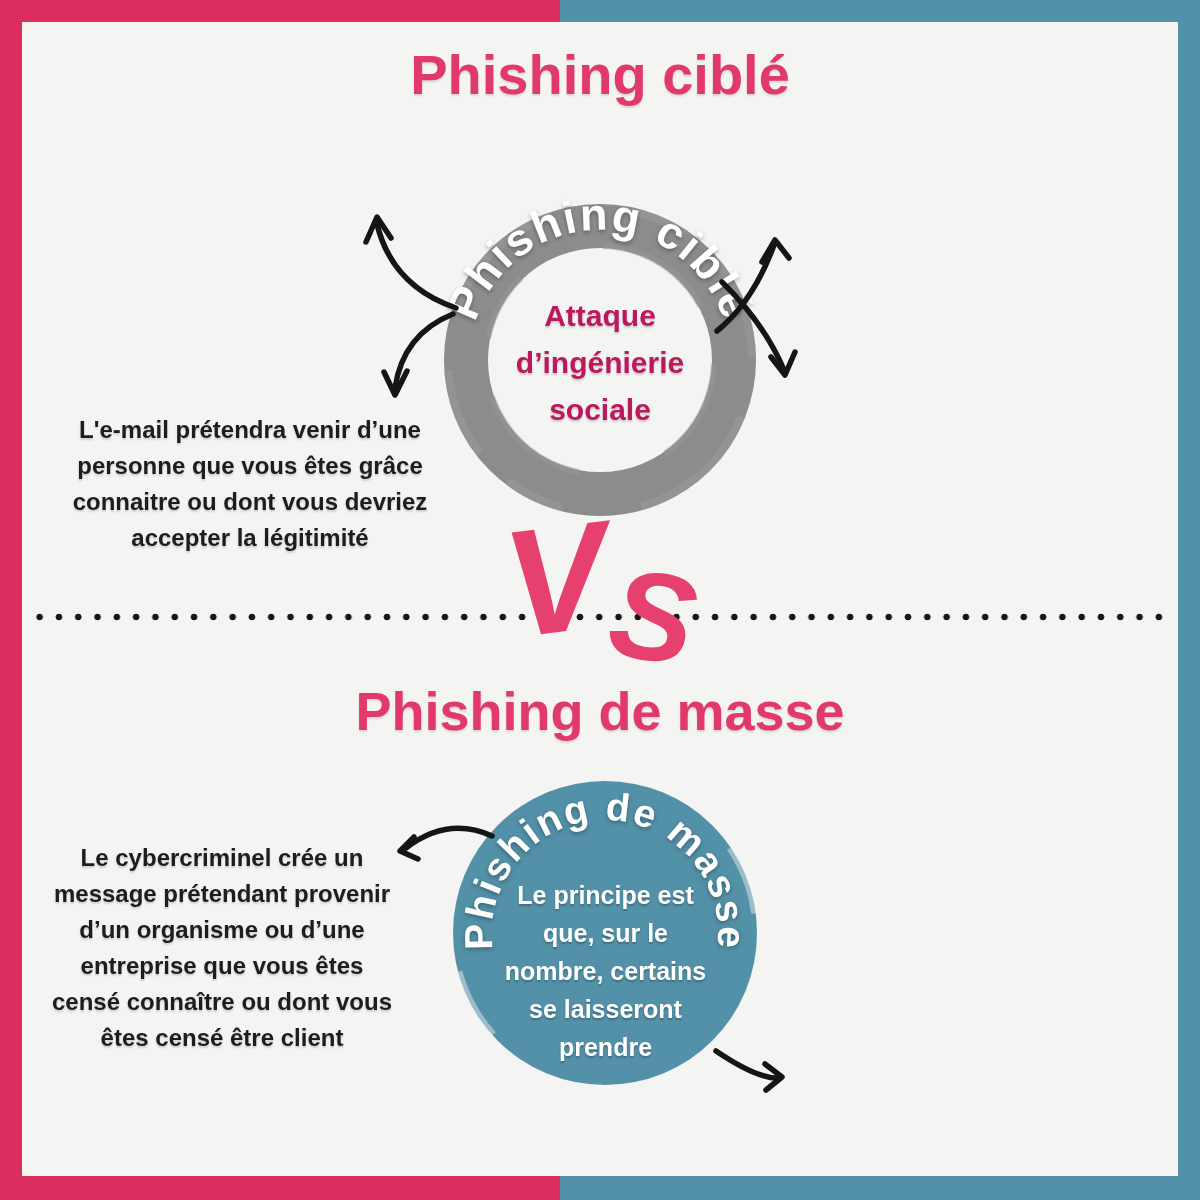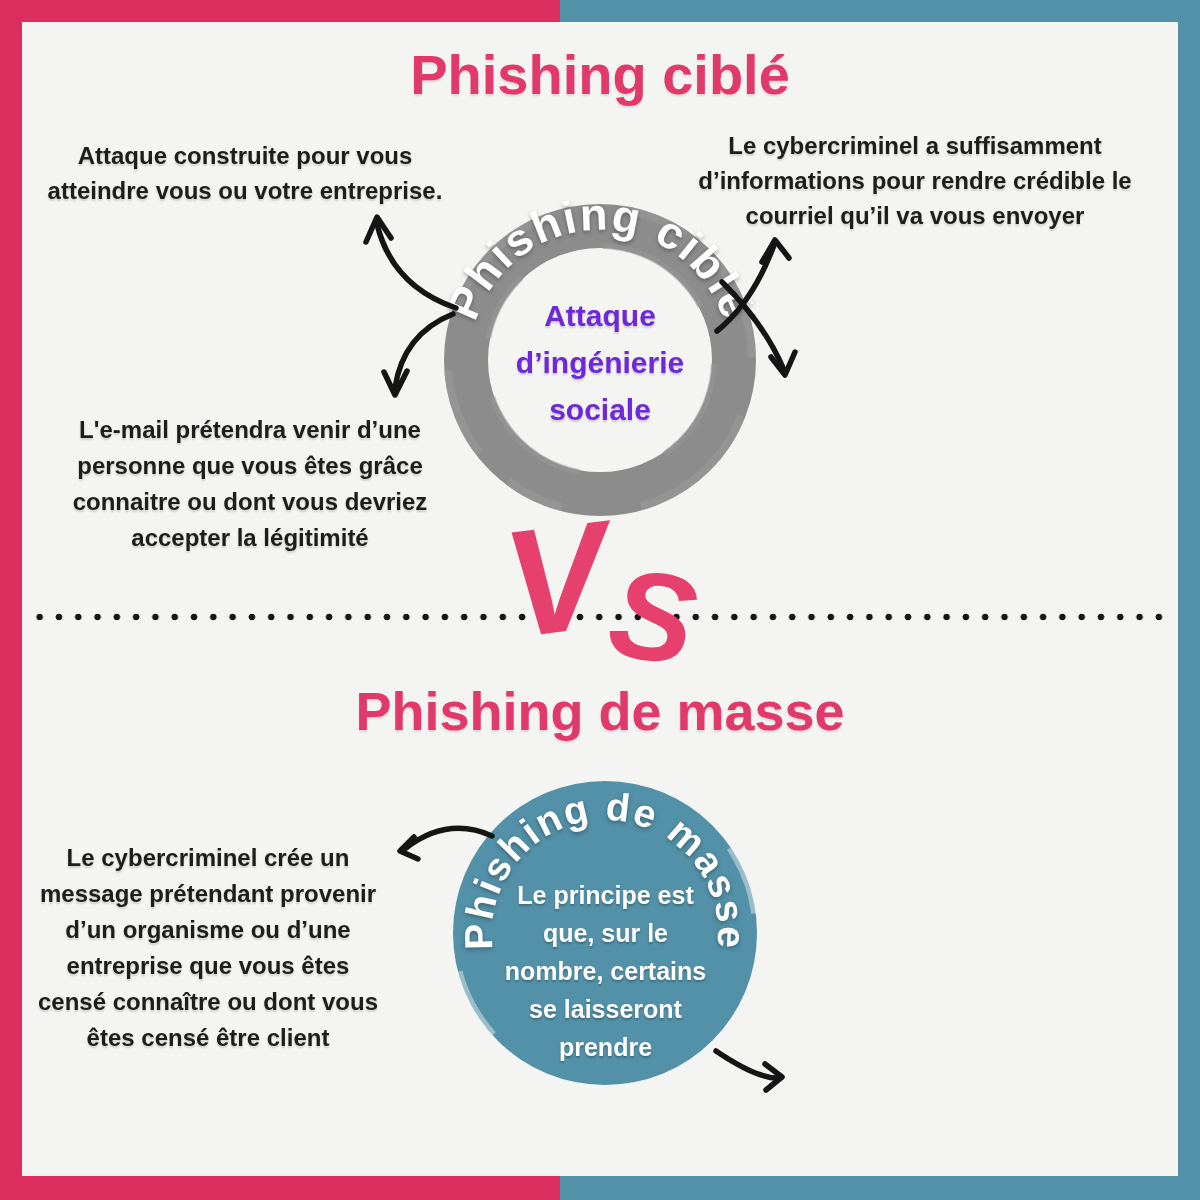--- a/index.html
+++ b/index.html
@@ -27,30 +27,30 @@
   
   .note{
     position:absolute;font-weight:700;color:#1d1d1d;text-align:center;
     white-space:pre-line;font-size:24px;line-height:36px;
     text-shadow:0 2px 2px rgba(40,40,40,.18);
   }
   .n-tl{left:25px;top:138px;width:440px;line-height:35px;}
   .n-tr{left:690px;top:128px;width:450px;line-height:35px;}
   .n-ml{left:35px;top:412px;width:430px;}
   .n-mr{left:705px;top:408px;width:455px;}
-  .n-bl{left:13px;top:840px;width:390px;text-align:center;}
+  .n-bl{left:27px;top:840px;width:390px;text-align:center;}
   .n-br{left:790px;top:924px;width:398px;}
   
   .ring-svg{position:absolute;left:420px;top:180px;width:360px;height:360px;z-index:2;}
   .mass-svg{position:absolute;left:450px;top:778px;width:310px;height:310px;z-index:2;}
   svg text{font-family:"Liberation Sans","DejaVu Sans",sans-serif;font-weight:700;fill:#ffffff;}
   .curved{filter:drop-shadow(0 2px 2px rgba(0,0,0,.3));}
   .ring-center{
     position:absolute;left:470px;top:292px;width:260px;z-index:3;
-    font-weight:700;color:#6d28d9;font-size:30px;line-height:47px;
+    font-weight:700;color:#be185d;font-size:30px;line-height:47px;
     text-align:center;white-space:pre-line;
     text-shadow:0 2px 2px rgba(40,40,40,.2);
   }
   .mass-center{
     position:absolute;left:498px;top:876px;width:215px;z-index:3;
     font-weight:700;color:#ffffff;font-size:25px;line-height:38px;
     text-align:center;white-space:pre-line;
     text-shadow:0 2px 2px rgba(0,0,0,.25);
   }
   
@@ -77,25 +77,20 @@
 
   <div class="frame f-top-l"></div>
   <div class="frame f-top-r"></div>
   <div class="frame f-bot-l"></div>
   <div class="frame f-bot-r"></div>
   <div class="frame f-left"></div>
   <div class="frame f-right"></div>
 
   <div class="title title1">Phishing ciblé</div>
 
-  <div class="note n-tl">Attaque construite pour vous
-atteindre vous ou votre entreprise.</div>
-  <div class="note n-tr">Le cybercriminel a suffisamment
-d’informations pour rendre crédible le
-courriel qu’il va vous envoyer</div>
   <div class="note n-ml">L'e-mail prétendra venir d’une
 personne que vous êtes grâce
 connaitre ou dont vous devriez
 accepter la légitimité</div>
 
   <svg class="ring-svg" viewBox="0 0 360 360">
     <circle cx="180" cy="180" r="134" stroke="#8c8c8c" stroke-width="44" fill="none"></circle>
     <circle cx="180" cy="180" r="152" stroke="#9a9a9a" stroke-width="8" fill="none" opacity="0.6" stroke-dasharray="90 60 140 80 60 40" transform="rotate(-35 180 180)"></circle>
     <circle cx="180" cy="180" r="114" stroke="#979797" stroke-width="6" fill="none" opacity="0.55" stroke-dasharray="70 90 120 60" transform="rotate(20 180 180)"></circle>
     <path id="arc-top" d="M 55.7 218 A 130 130 0 1 1 304.3 218" fill="none"></path>

